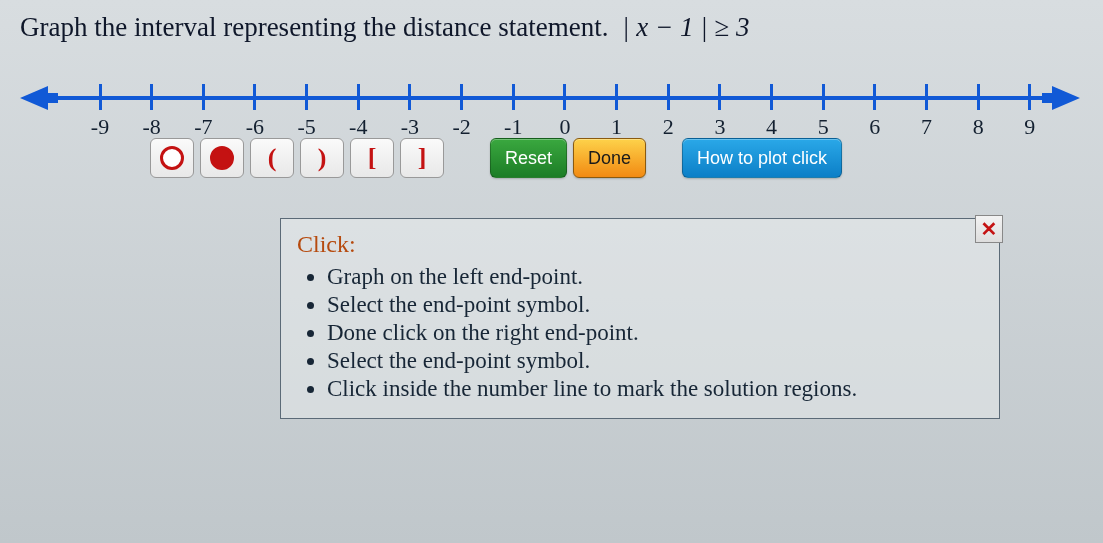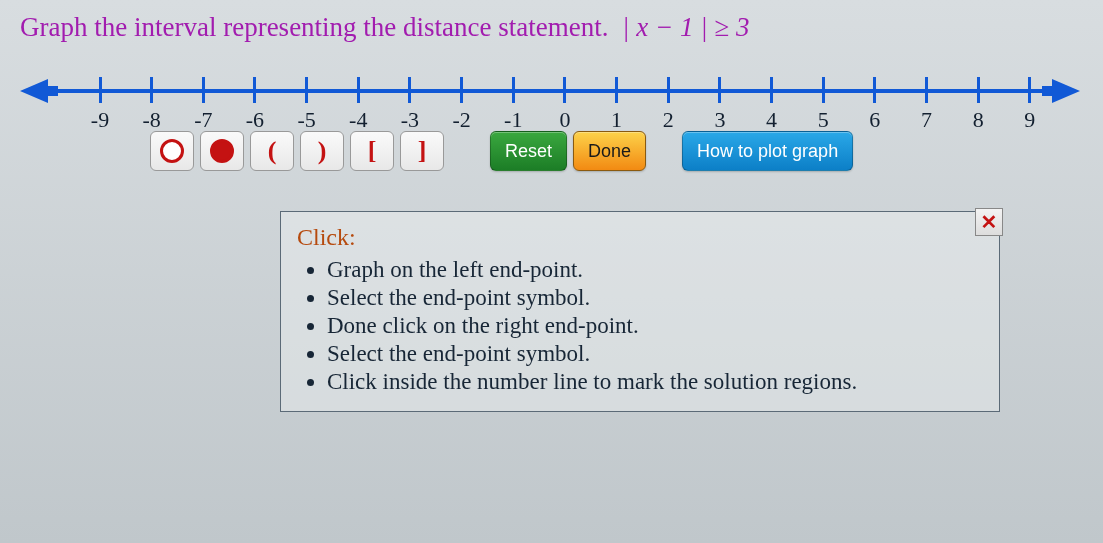--- a/index.html
+++ b/index.html
@@ -6,22 +6,22 @@
 body {
   font-family: Georgia, 'Times New Roman', serif;
   background: linear-gradient(to bottom, #d8dde0, #c0c7cb);
   width: 1103px;
   height: 543px;
   padding: 12px 20px;
   overflow: hidden;
 }
 .prompt {
   font-size: 27px;
-  color: #a21caf;
-  margin-bottom: 0;
+  color: #0f172a;
+  margin-bottom: 7px;
 }
 .expr { font-style: italic; font-family: 'Times New Roman', serif; }
 .numline-wrap { position: relative; width: 1060px; height: 90px; margin-left: 0; }
 .arrow-left, .arrow-right {
   position: absolute; top: 36px;
 }
 .arrow-left { left: 0; }
 .arrow-right { right: 0; }
 .line {
   position: absolute; left: 28px; right: 28px; top: 46px;
@@ -173,21 +173,21 @@
     </div>
   <div class="ep-btn">
       <div class="ep-circle-closed"></div>
     </div>
   <div class="ep-btn">(</div>
   <div class="ep-btn">)</div>
   <div class="ep-btn">[</div>
   <div class="ep-btn">]</div>
   <button class="btn btn-reset">Reset</button>
   <button class="btn btn-done">Done</button>
-  <button class="btn btn-how">How to plot graph</button>
+  <button class="btn btn-how">How to plot click</button>
 </div>
 
 <div class="steps-box">
   <div class="close-x">
       <span>✕</span>
     </div>
   <div class="steps-title">Click:</div>
   <ul>
     <li>Graph on the left end-point.</li>
     <li>Select the end-point symbol.</li>

